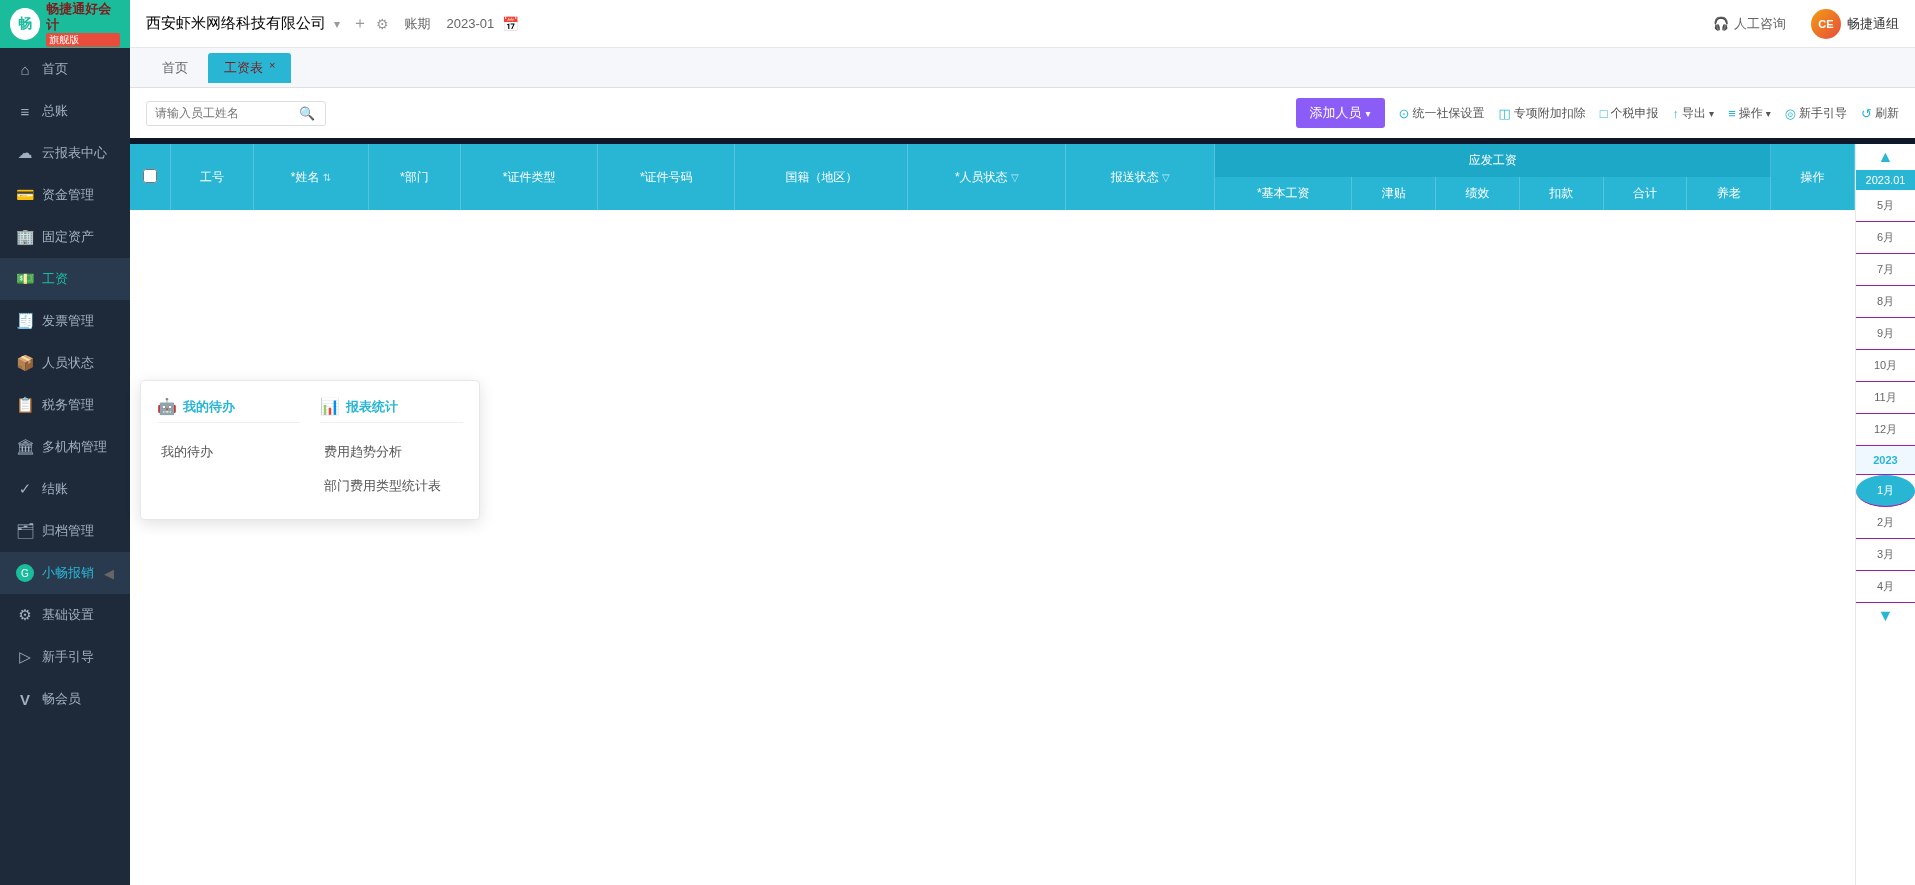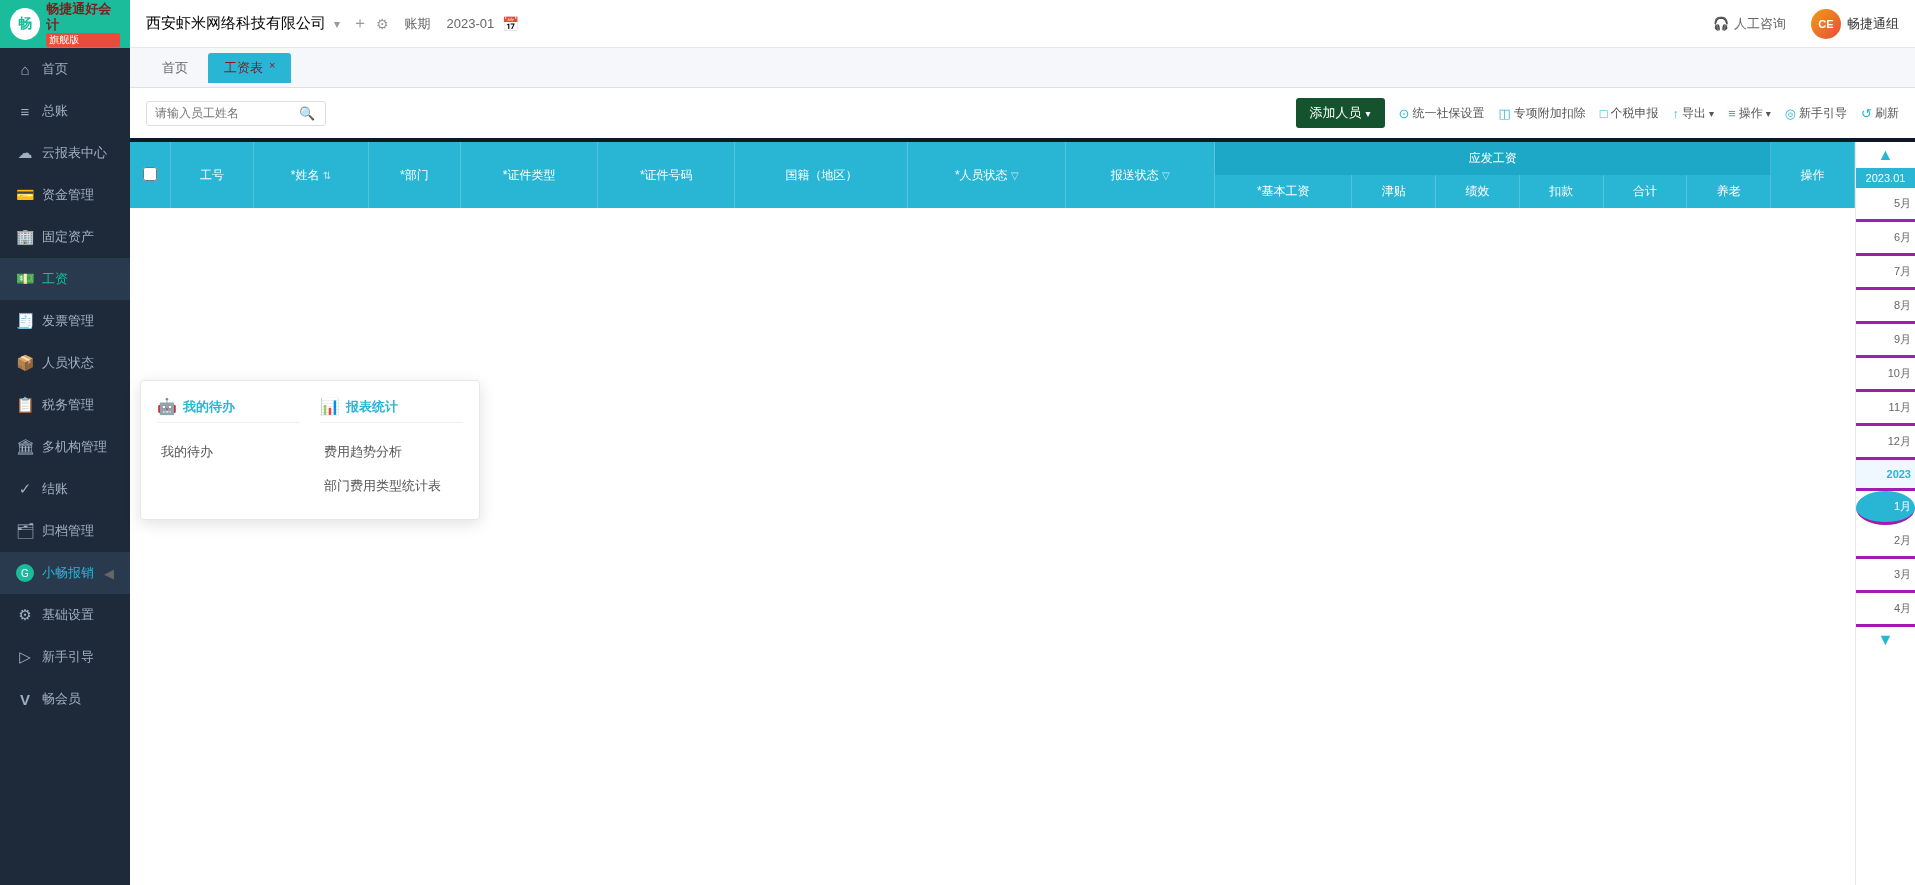--- a/index.html
+++ b/index.html
@@ -115,38 +115,38 @@
       overflow: hidden;
       position: relative;
     }
 
     
     .toolbar {
       display: flex;
       align-items: center;
       padding: 10px 16px;
       gap: 8px;
-      border-bottom: 4px solid #0f172a;
+      border-bottom: 6px solid #0f172a;
       background: white;
     }
     .search-input-wrap {
       display: flex; align-items: center;
       border: 1px solid #ddd;
       border-radius: 3px;
       padding: 4px 8px;
       gap: 4px;
       width: 180px;
     }
     .search-input-wrap input {
       border: none; outline: none; font-size: 12px; color: #999; width: 140px;
       background: transparent;
     }
     .toolbar-spacer { flex: 1; }
     .btn-add-person {
-      background: #14532d;
+      background: #8b5cf6;
       color: white;
       border: none;
       padding: 6px 14px;
       border-radius: 3px;
       cursor: pointer;
       font-size: 13px;
       display: flex; align-items: center; gap: 4px;
     }
     .btn-add-person .arrow { font-size: 10px; }
     .toolbar-action {
@@ -222,25 +222,25 @@
       background: #29b6d5;
       color: white;
       width: 100%;
       text-align: center;
       padding: 4px 8px;
       font-size: 11px;
     }
     .month-item {
       padding: 8px 4px;
       width: 100%;
-      text-align: right;
+      text-align: center;
       cursor: pointer;
       color: #666;
       font-size: 11px;
-      border-bottom: 3px solid #a21caf;
+      border-bottom: 1px solid #a21caf;
     }
     .month-item.year-label { color: #29b6d5; font-weight: bold; font-size: 11px; background: #f0f8ff; }
     .month-item.active { background: #29b6d5; color: white; border-radius: 50%; }
     .month-nav { color: #29b6d5; font-size: 16px; cursor: pointer; padding: 4px; }
     .dropdown-popup {
       position: absolute;
       top: 380px;
       left: 140px;
       width: 340px;
       background: white;

